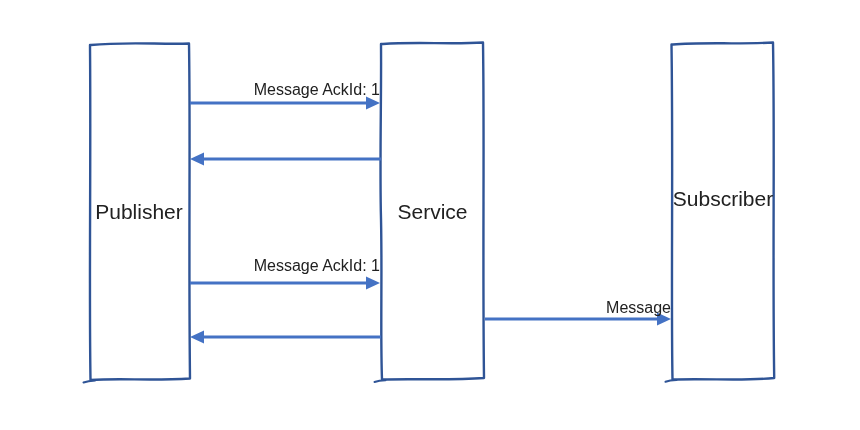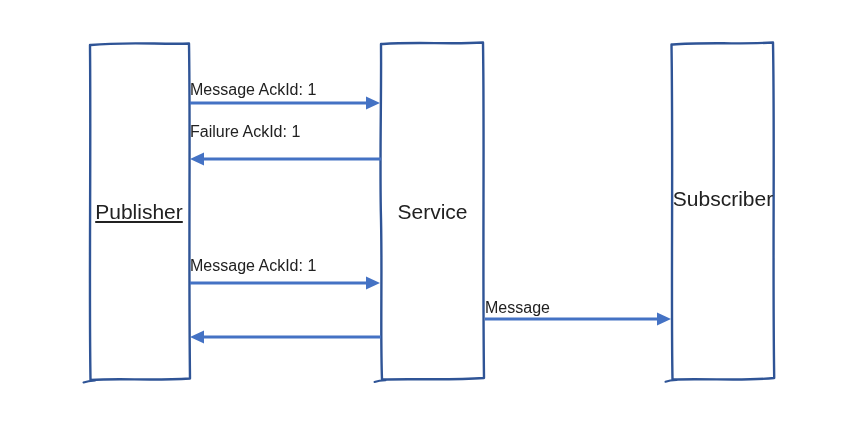--- a/index.html
+++ b/index.html
@@ -39,21 +39,21 @@
   .arrow-head{fill:var(--arrow);}
   .label{position:absolute;white-space:nowrap;}
   .actor-label{
     font-size:21px;
     line-height:26px;
     text-align:center;
   }
   .msg-label{
     font-size:16px;
     line-height:21px;
-    text-align:left;
+    text-align:right;
   }
 </style>
 </head>
 <body>
 
 <div id="stage">
 
   <svg width="860" height="430" viewBox="0 0 860 430">
 
     <path class="box-outline" d="M 91 45
@@ -97,28 +97,27 @@
       <line class="arrow-line" x1="381" y1="337" x2="203" y2="337"></line>
       <polygon class="arrow-head" points="190,337 204,330.5 204,343.5"></polygon>
     </g>
 
     <g>
       <line class="arrow-line" x1="485" y1="319" x2="659" y2="319"></line>
       <polygon class="arrow-head" points="671,319 657,312.5 657,325.5"></polygon>
     </g>
   </svg>
 
-  <div class="label actor-label" style="left:88px;top:199px;width:102px;text-decoration:underline;">Publisher</div>
+  <div class="label actor-label" style="left:88px;top:199px;width:102px;">Publisher</div>
 
   <div class="label actor-label" style="left:380px;top:199px;width:105px;text-align:center;">Service</div>
 
   <div class="label actor-label" style="left:670px;top:186px;width:106px;">Subscriber</div>
 
   <div class="label msg-label" style="left:190px;top:79px;width:190px;">Message AckId: 1</div>
 
-  <div class="label msg-label" style="left:190px;top:121px;width:180px;">Failure AckId: 1</div>
 
   <div class="label msg-label" style="left:190px;top:255px;width:190px;">Message AckId: 1</div>
 
 
   <div class="label msg-label" style="left:485px;top:297px;width:186px;">Message</div>
 
 </div>
 
 </body></html>

